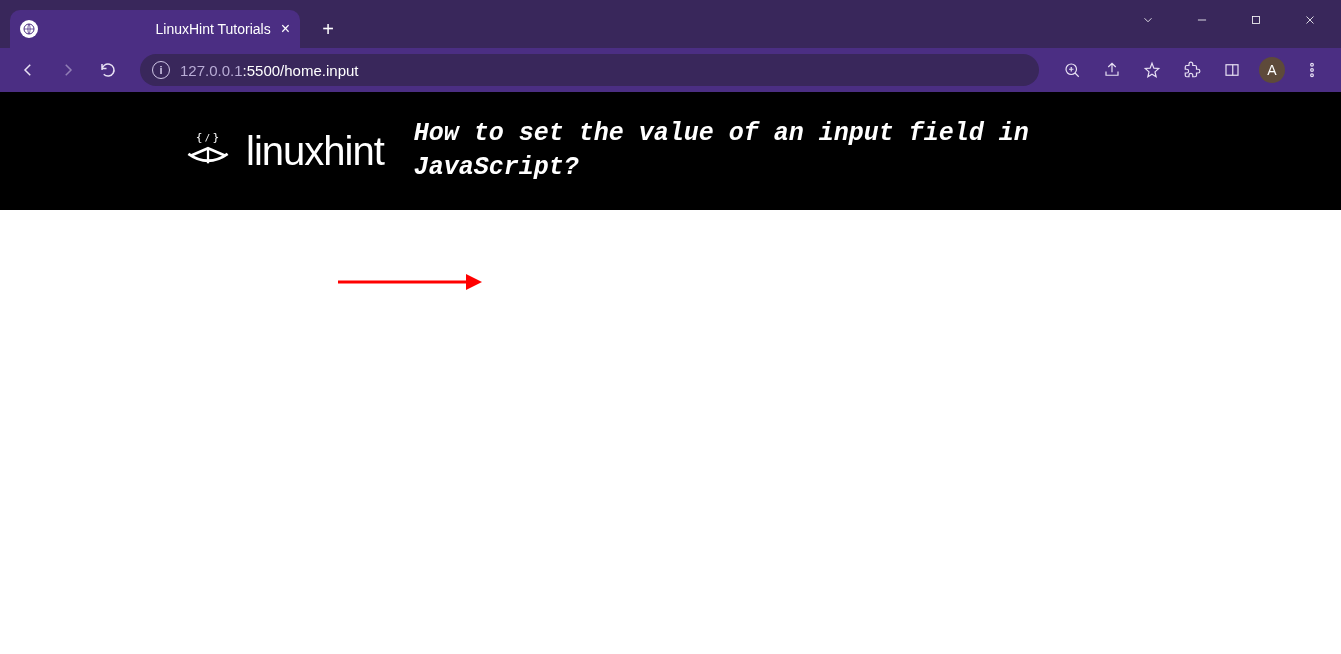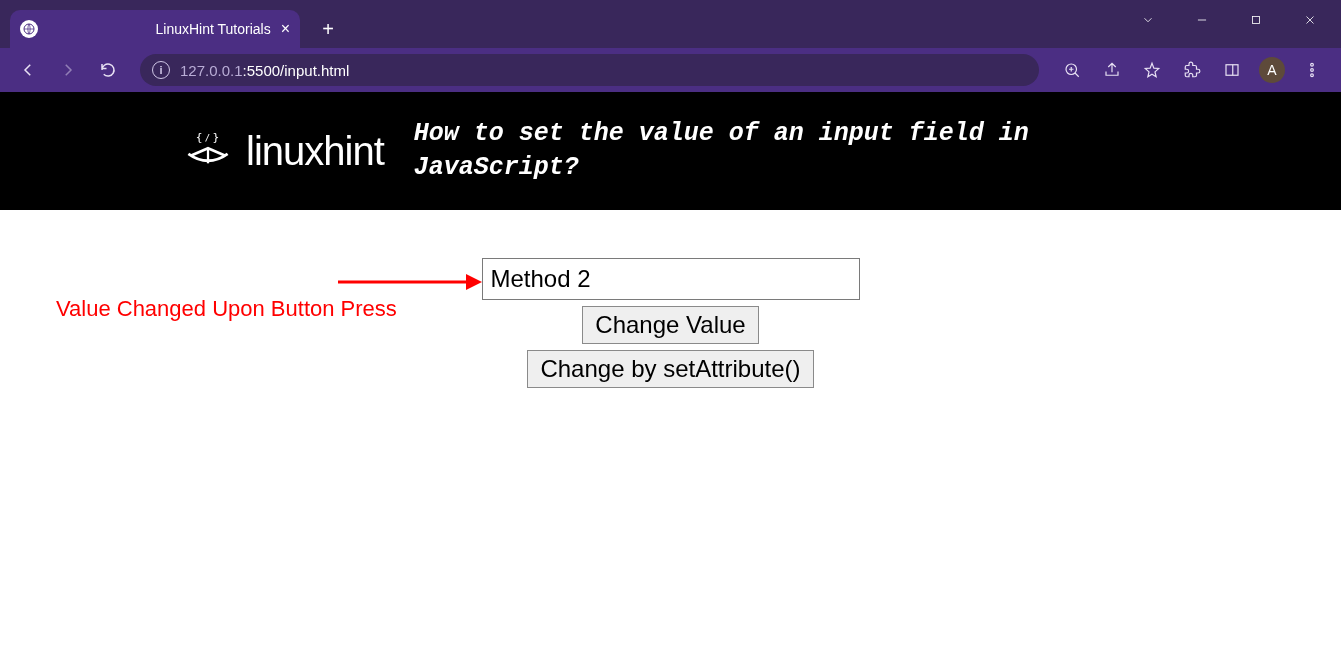--- a/index.html
+++ b/index.html
@@ -225,21 +225,21 @@
       </svg>
     </div>
   <div class="nav-btn">
       <svg viewBox="0 0 24 24">
         <path d="M4 12a8 8 0 1 1 2.34 5.66M4 4v6h6"></path>
       </svg>
     </div>
 
   <div class="omnibox">
     <span class="info-icon">i</span>
-    <span class="url"><span class="dim">127.0.0.1</span><span>:5500/input.html</span></span>
+    <span class="url"><span class="dim">127.0.0.1</span><span>:5500/home.input</span></span>
   </div>
 
   <div class="toolbar-right">
     <div class="tb">
         <svg viewBox="0 0 24 24">
           <circle cx="11" cy="11" r="7"></circle>
           <path d="M21 21l-5-5M8 11h6M11 8v6"></path>
         </svg>
       </div>
     <div class="tb">
@@ -285,26 +285,20 @@
       <text x="28" y="32" font-size="20" fill="#fff" font-family="monospace">{</text>
       <text x="44" y="32" font-size="16" fill="#fff" font-family="monospace">/</text>
       <text x="58" y="32" font-size="20" fill="#fff" font-family="monospace">}</text>
     </svg>
     <span class="word">linuxhint</span>
   </div>
   <div class="article-title">How to set the value of an input field in JavaScript?</div>
 </div>
 
 <div class="content">
-  <div class="form-stack">
-    <input class="txt-input" type="text" value="Method 2" style="">
-    <button class="btn">Change Value</button>
-    <button class="btn">Change by setAttribute()</button>
-  </div>
-
-  <div class="annotation">Value Changed Upon Button Press</div>
+
   <div class="arrow">
     <svg viewBox="0 0 144 24">
       <line x1="0" y1="12" x2="128" y2="12" stroke="#ff0000" stroke-width="3"></line>
       <polygon points="128,4 144,12 128,20" fill="#ff0000"></polygon>
     </svg>
   </div>
 </div>
 
 </body></html>

